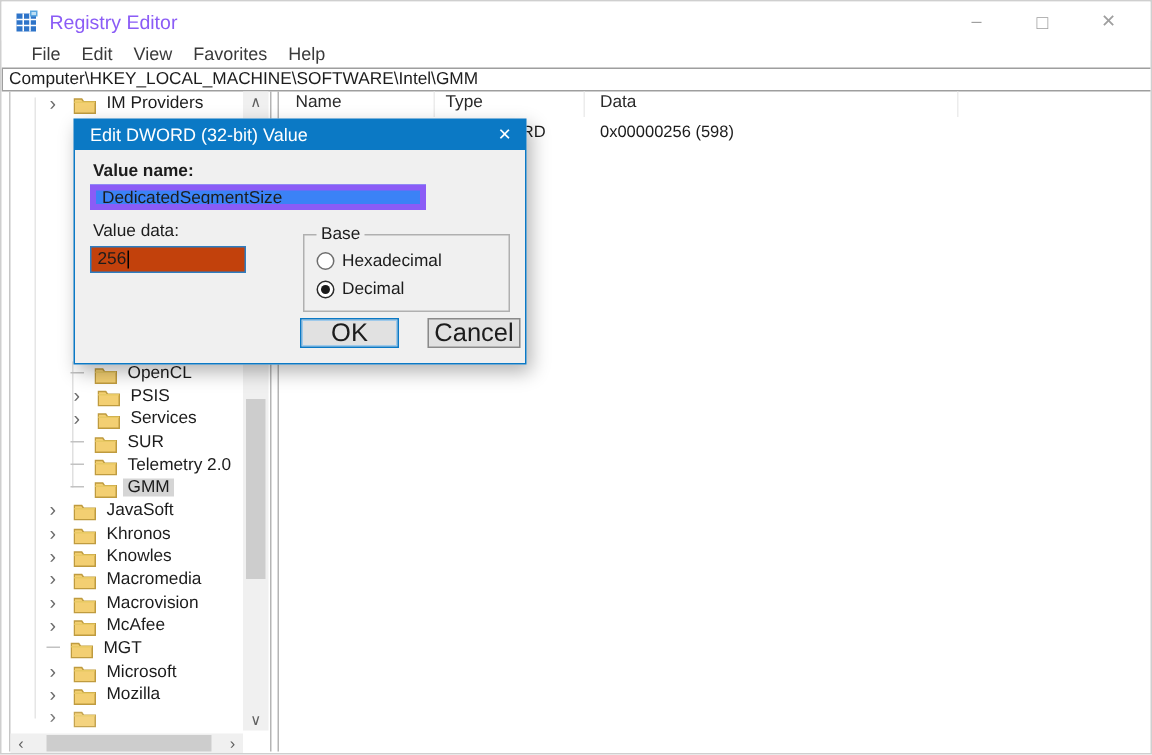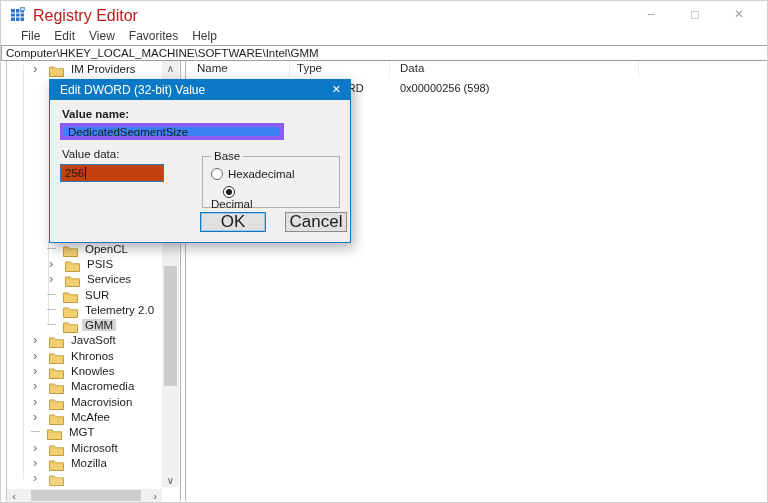--- a/index.html
+++ b/index.html
@@ -4,21 +4,21 @@
 <style>
   html,body{margin:0;padding:0;background:#e8e8e8;}
   .window{
     position:relative;width:768px;height:503px;background:#ffffff;
     font-family:"Liberation Sans",sans-serif;color:#1c1c1c;
     border:1px solid #cfcfcf;box-sizing:border-box;overflow:hidden;
   }
   
   .titlebar{position:absolute;left:0;top:0;width:100%;height:26px;background:#fff;}
   .appicon{position:absolute;left:9px;top:5px;width:16px;height:16px;}
-  .apptitle{position:absolute;left:32px;top:6px;font-size:16px;color:#b91c1c;}
+  .apptitle{position:absolute;left:32px;top:6px;font-size:13px;color:#8b5cf6;}
   .wctrls{position:absolute;right:6px;top:0;height:26px;display:flex;}
   .wbtn{width:44px;height:26px;display:flex;align-items:center;justify-content:center;
         color:#9f9f9f;font-size:12px;cursor:default;}
   .wbtn.max{font-size:13px;}
   
   .menubar{position:absolute;left:0;top:26px;width:100%;height:17px;display:flex;align-items:center;}
   .menu-item{font-size:12px;color:#3a3a3a;padding:0 7px;}
   .menu-item:first-child{padding-left:20px;}
   
   .addressbar{position:absolute;left:0;top:44px;width:768px;height:16px;
@@ -86,21 +86,21 @@
   .field{position:absolute;box-sizing:border-box;font-size:11.5px;display:flex;align-items:center;
      padding-left:4px;overflow:hidden;white-space:nowrap;}
   .name-field{left:10px;top:43px;width:224px;height:17px;background:#3b82f6;border:4px solid #8b5cf6;}
   .data-field{left:10px;top:84px;width:104px;height:18px;background:#c2410c;border:1px solid #2d7dc1;}
   .caret{display:inline-block;width:1px;height:12px;background:#000;margin-left:1px;}
   .basegroup{position:absolute;left:152px;top:76px;width:138px;height:52px;
      border:1px solid #b0b0b0;box-sizing:border-box;}
   .base-label{position:absolute;left:8px;top:-7px;background:#f0f0f0;padding:0 3px;font-size:11.5px;}
   .radio-row{position:absolute;left:8px;display:flex;align-items:center;height:14px;}
   .radio-row.r0{top:10px;}
-  .radio-row.r1{top:29px;flex-direction:column;}
+  .radio-row.r1{top:29px;}
   .rcirc{width:12px;height:12px;border-radius:50%;background:#fff;border:1px solid #6e6e6e;
      box-sizing:border-box;margin-right:5px;position:relative;flex:none;}
   .radio-row.selected .rcirc{border-color:#2b2b2b;}
   .radio-row.selected .rcirc::after{content:"";position:absolute;left:2px;top:2px;width:6px;height:6px;
      border-radius:50%;background:#1a1a1a;}
   .rlabel{font-size:11.5px;color:#1c1c1c;}
   .btn{position:absolute;top:132px;height:20px;background:#e1e1e1;display:flex;align-items:center;
      justify-content:center;font-size:17px;box-sizing:border-box;}
   .btn.ok{left:150px;width:66px;border:1px solid var(--accent);box-shadow:0 0 0 1px #9ec9ea inset;}
   .btn.cancel{left:235px;width:62px;border:1px solid #8a8a8a;}

